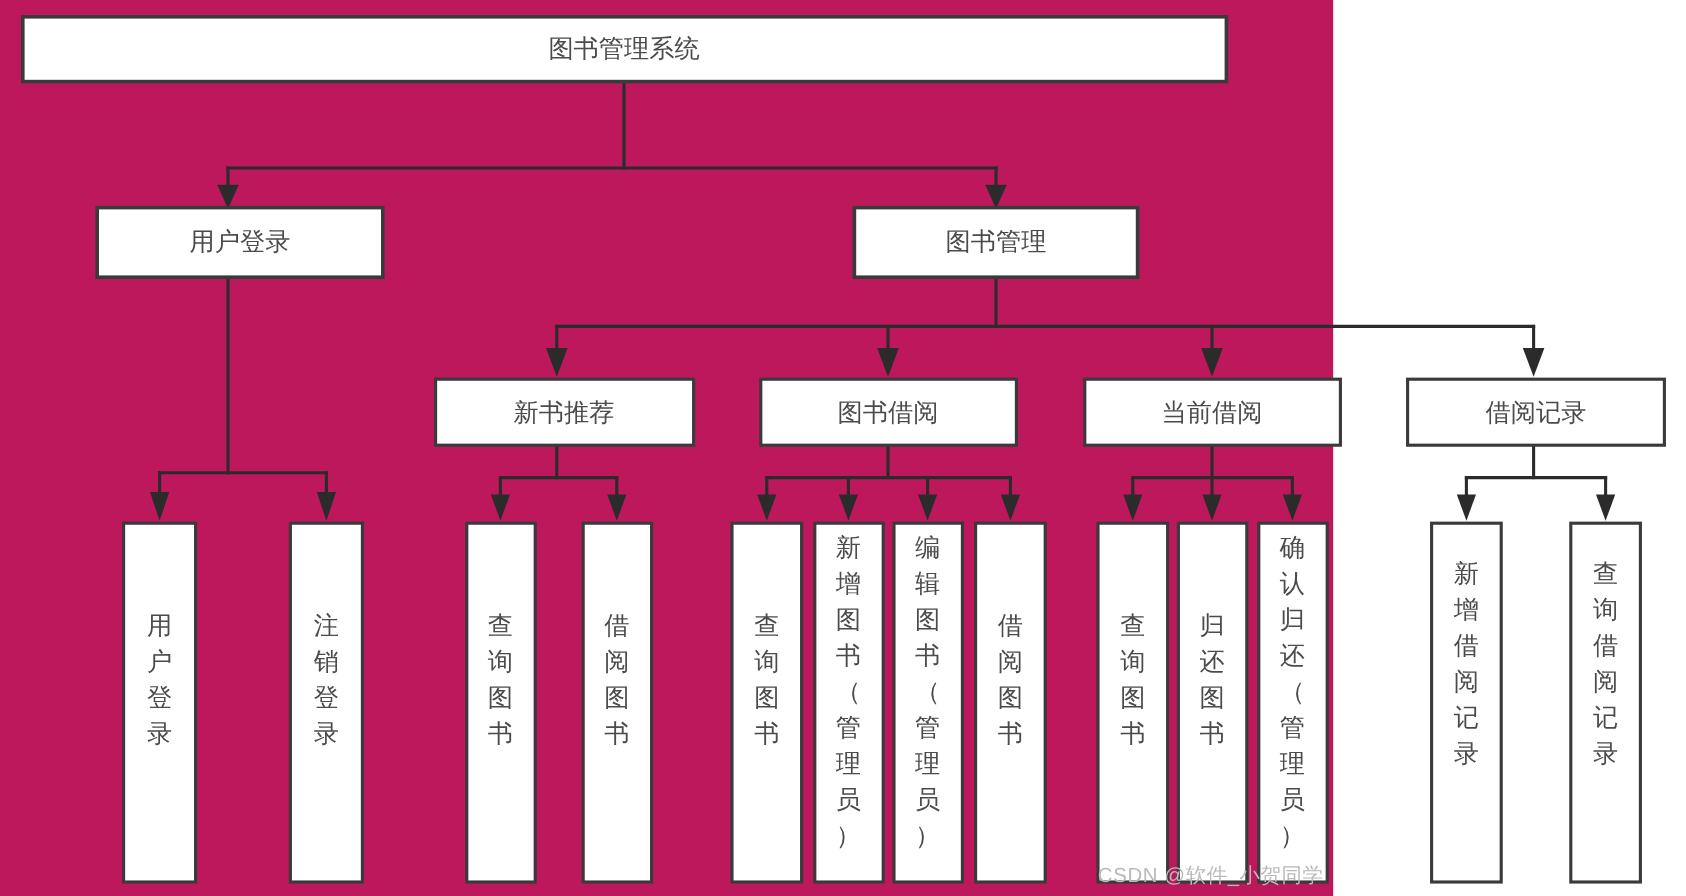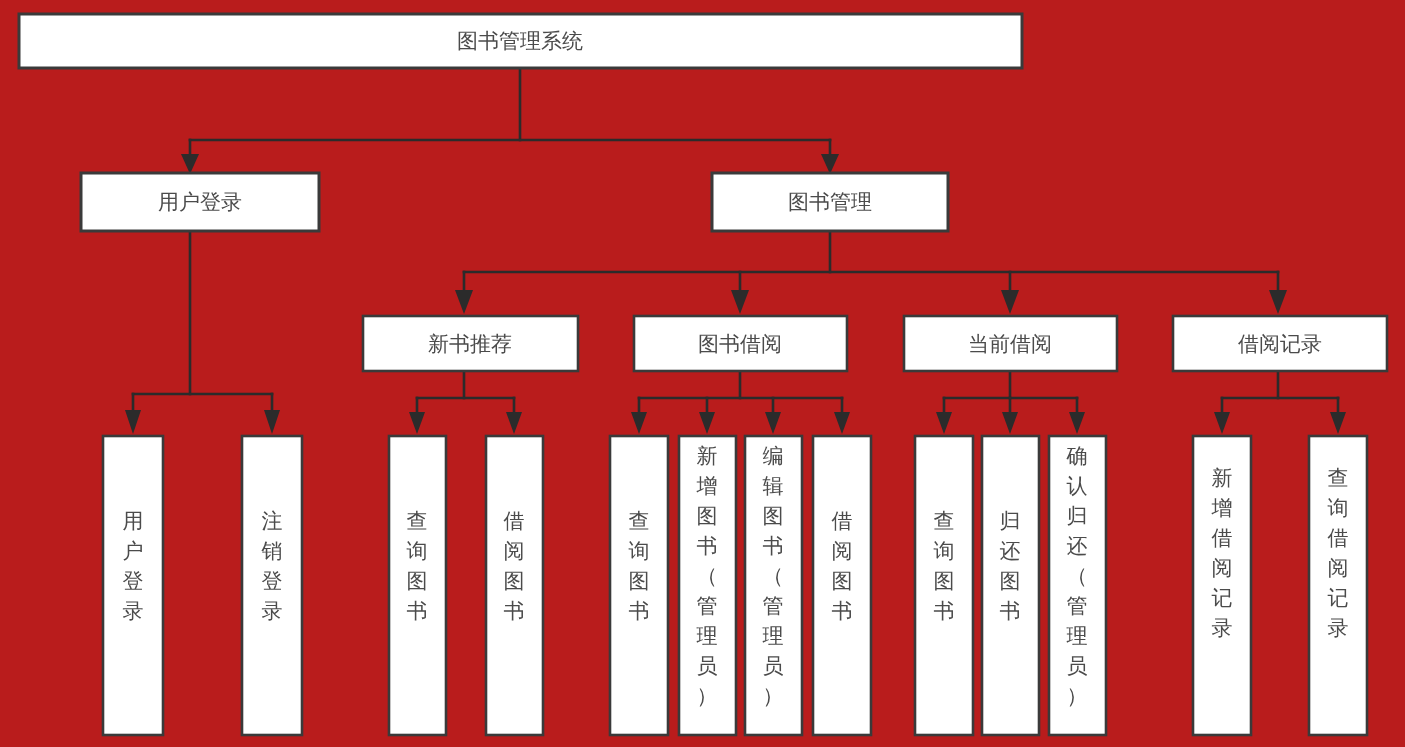--- a/index.html
+++ b/index.html
@@ -9,23 +9,23 @@
     background: #ffffff;
   }
   body {
     width: 1405px;
     height: 747px;
     font-family: "Liberation Sans", "DejaVu Sans", sans-serif;
     overflow: hidden;
   }
   #diagram-root {
     position: relative;
-    width: 1405px;
+    width: 1111px;
     height: 747px;
-    background: #b91c1c;
+    background: #be185d;
   }
   svg#tree-svg {
     display: block;
     width: 1405px;
     height: 747px;
   }
   .node-box {
     fill: #ffffff;
     stroke: #3a3a3a;
     stroke-width: 3;
@@ -234,13 +234,14 @@
       <text class="node-label-vert" x="1222" y="485"><tspan x="1222" dy="0">新</tspan><tspan x="1222" dy="30">增</tspan><tspan x="1222" dy="30">借</tspan><tspan x="1222" dy="30">阅</tspan><tspan x="1222" dy="30">记</tspan><tspan x="1222" dy="30">录</tspan></text>
     </g>
 
     <g>
       <rect class="node-box-thin" x="1309" y="436" width="58" height="299"></rect>
       <text class="node-label-vert" x="1338" y="485"><tspan x="1338" dy="0">查</tspan><tspan x="1338" dy="30">询</tspan><tspan x="1338" dy="30">借</tspan><tspan x="1338" dy="30">阅</tspan><tspan x="1338" dy="30">记</tspan><tspan x="1338" dy="30">录</tspan></text>
     </g>
 
   </svg>
 
+  <div class="watermark">CSDN @软件_小贺同学</div>
 </div>
 
 </body></html>

